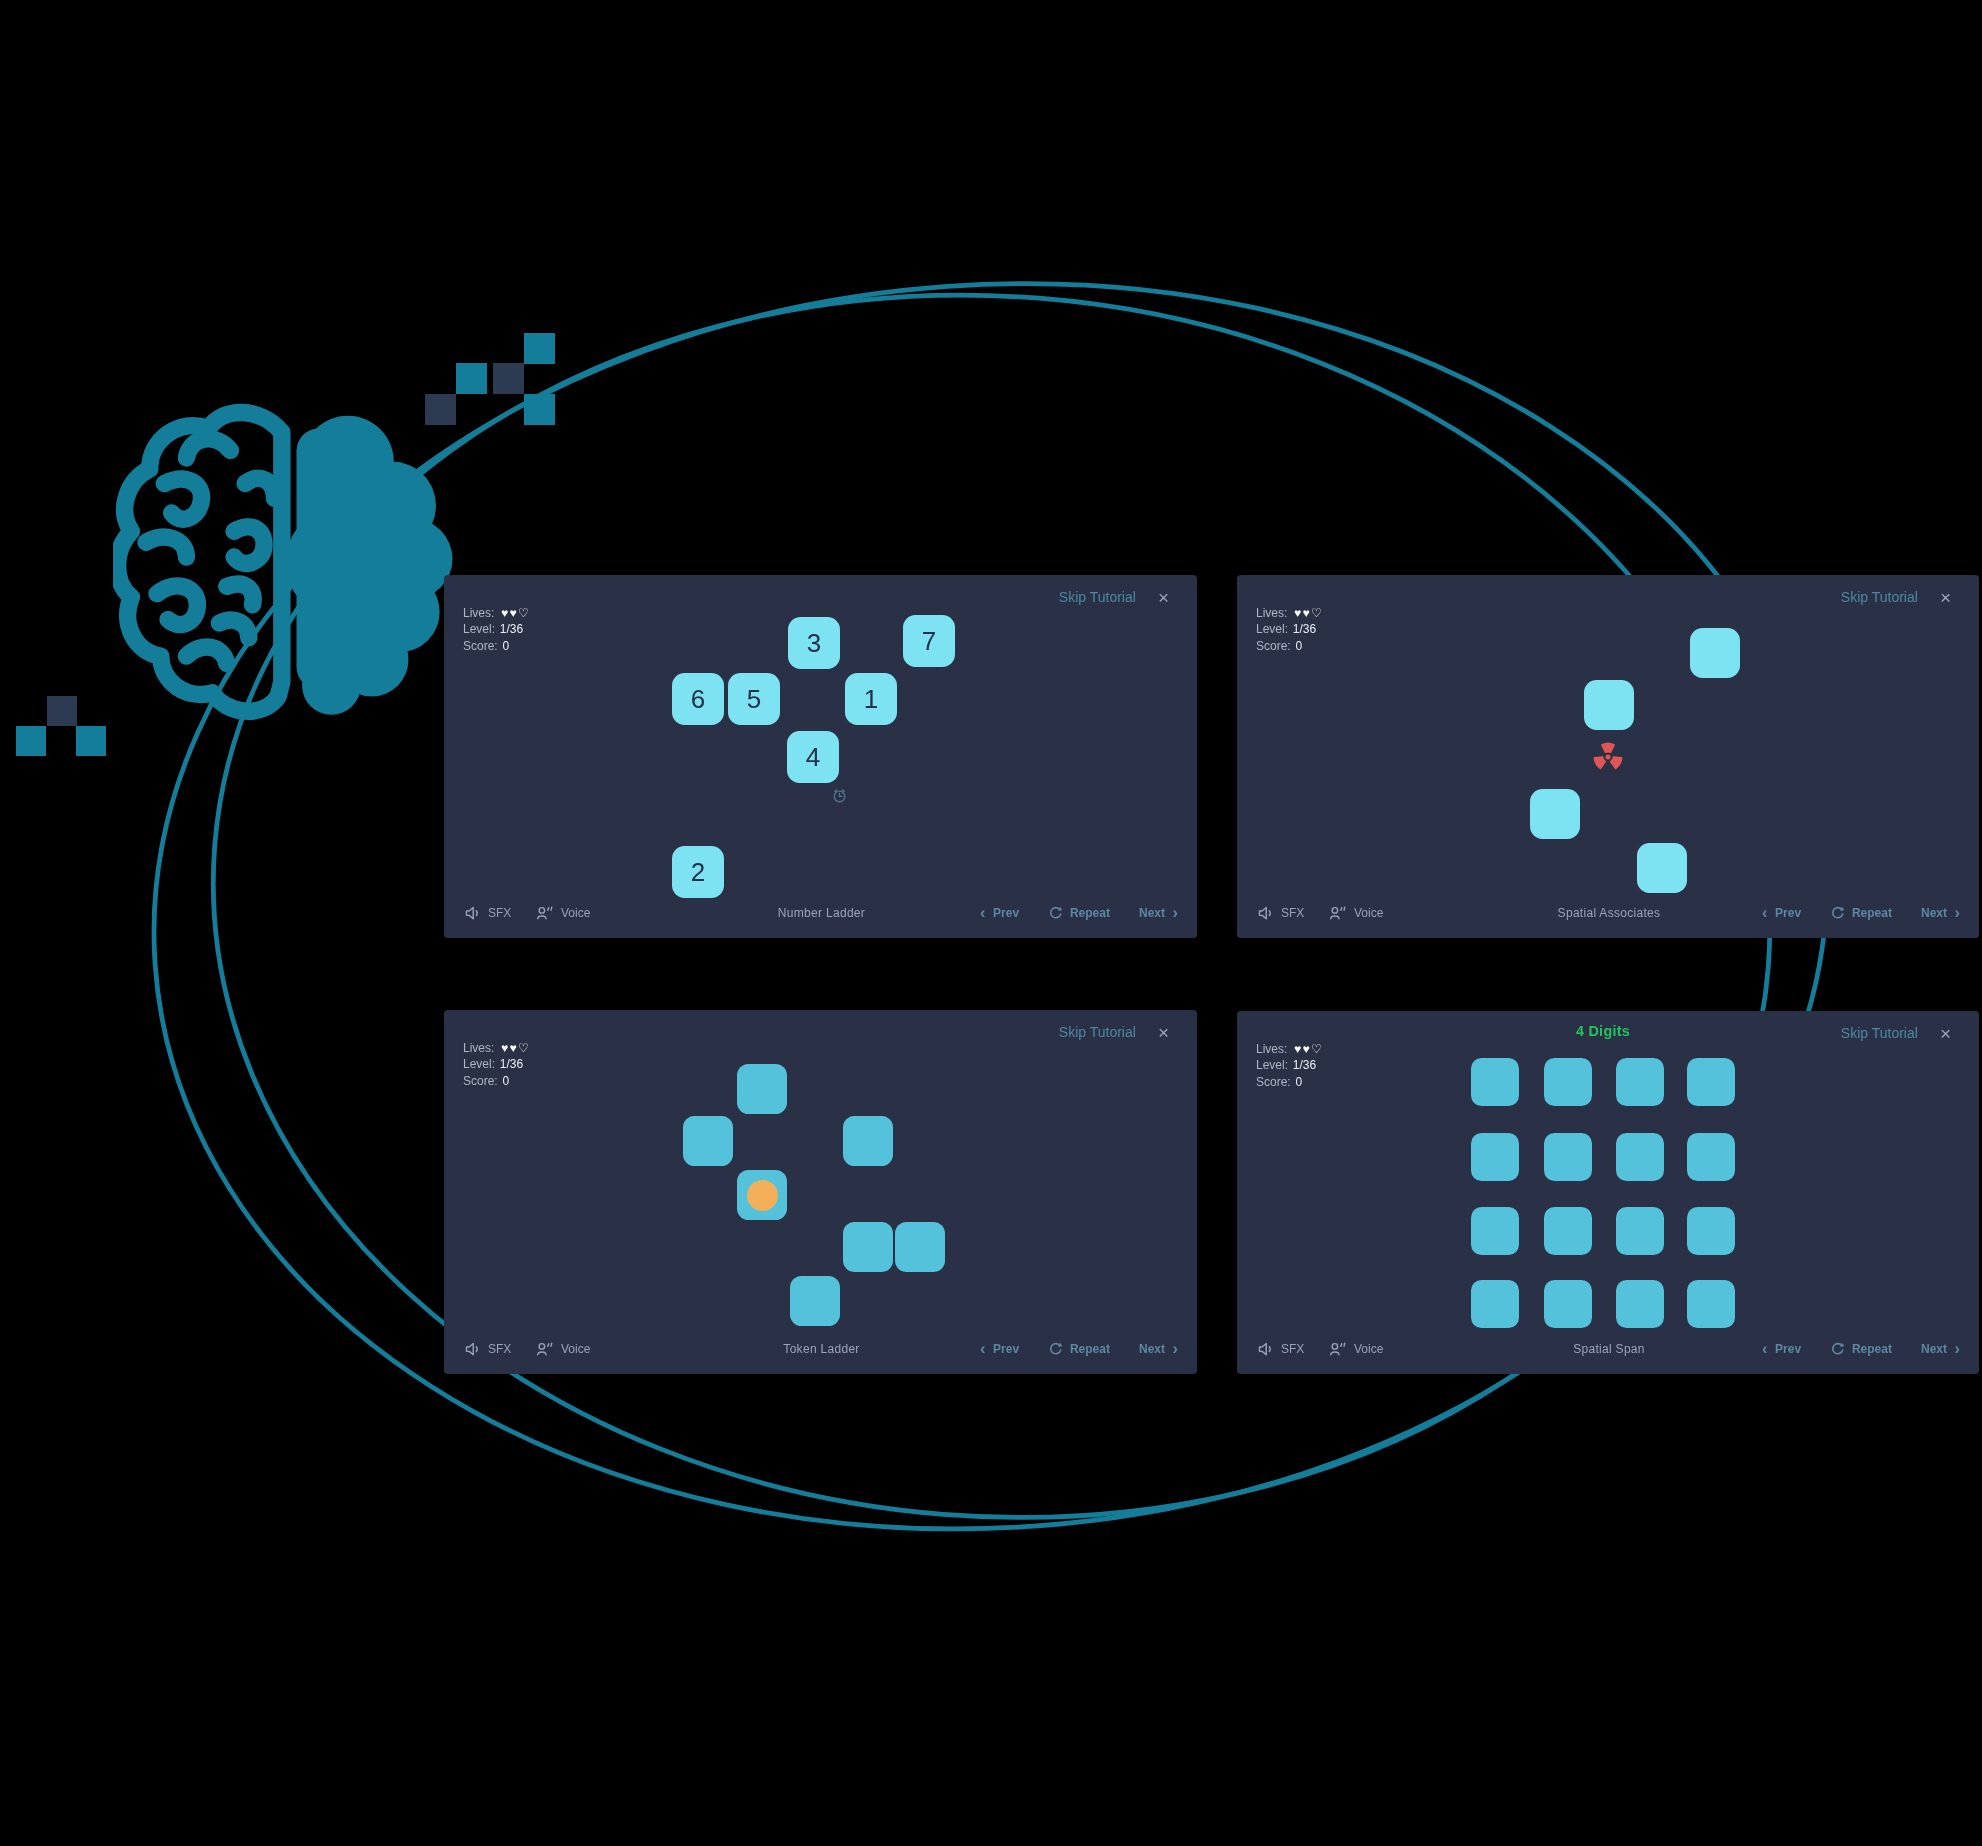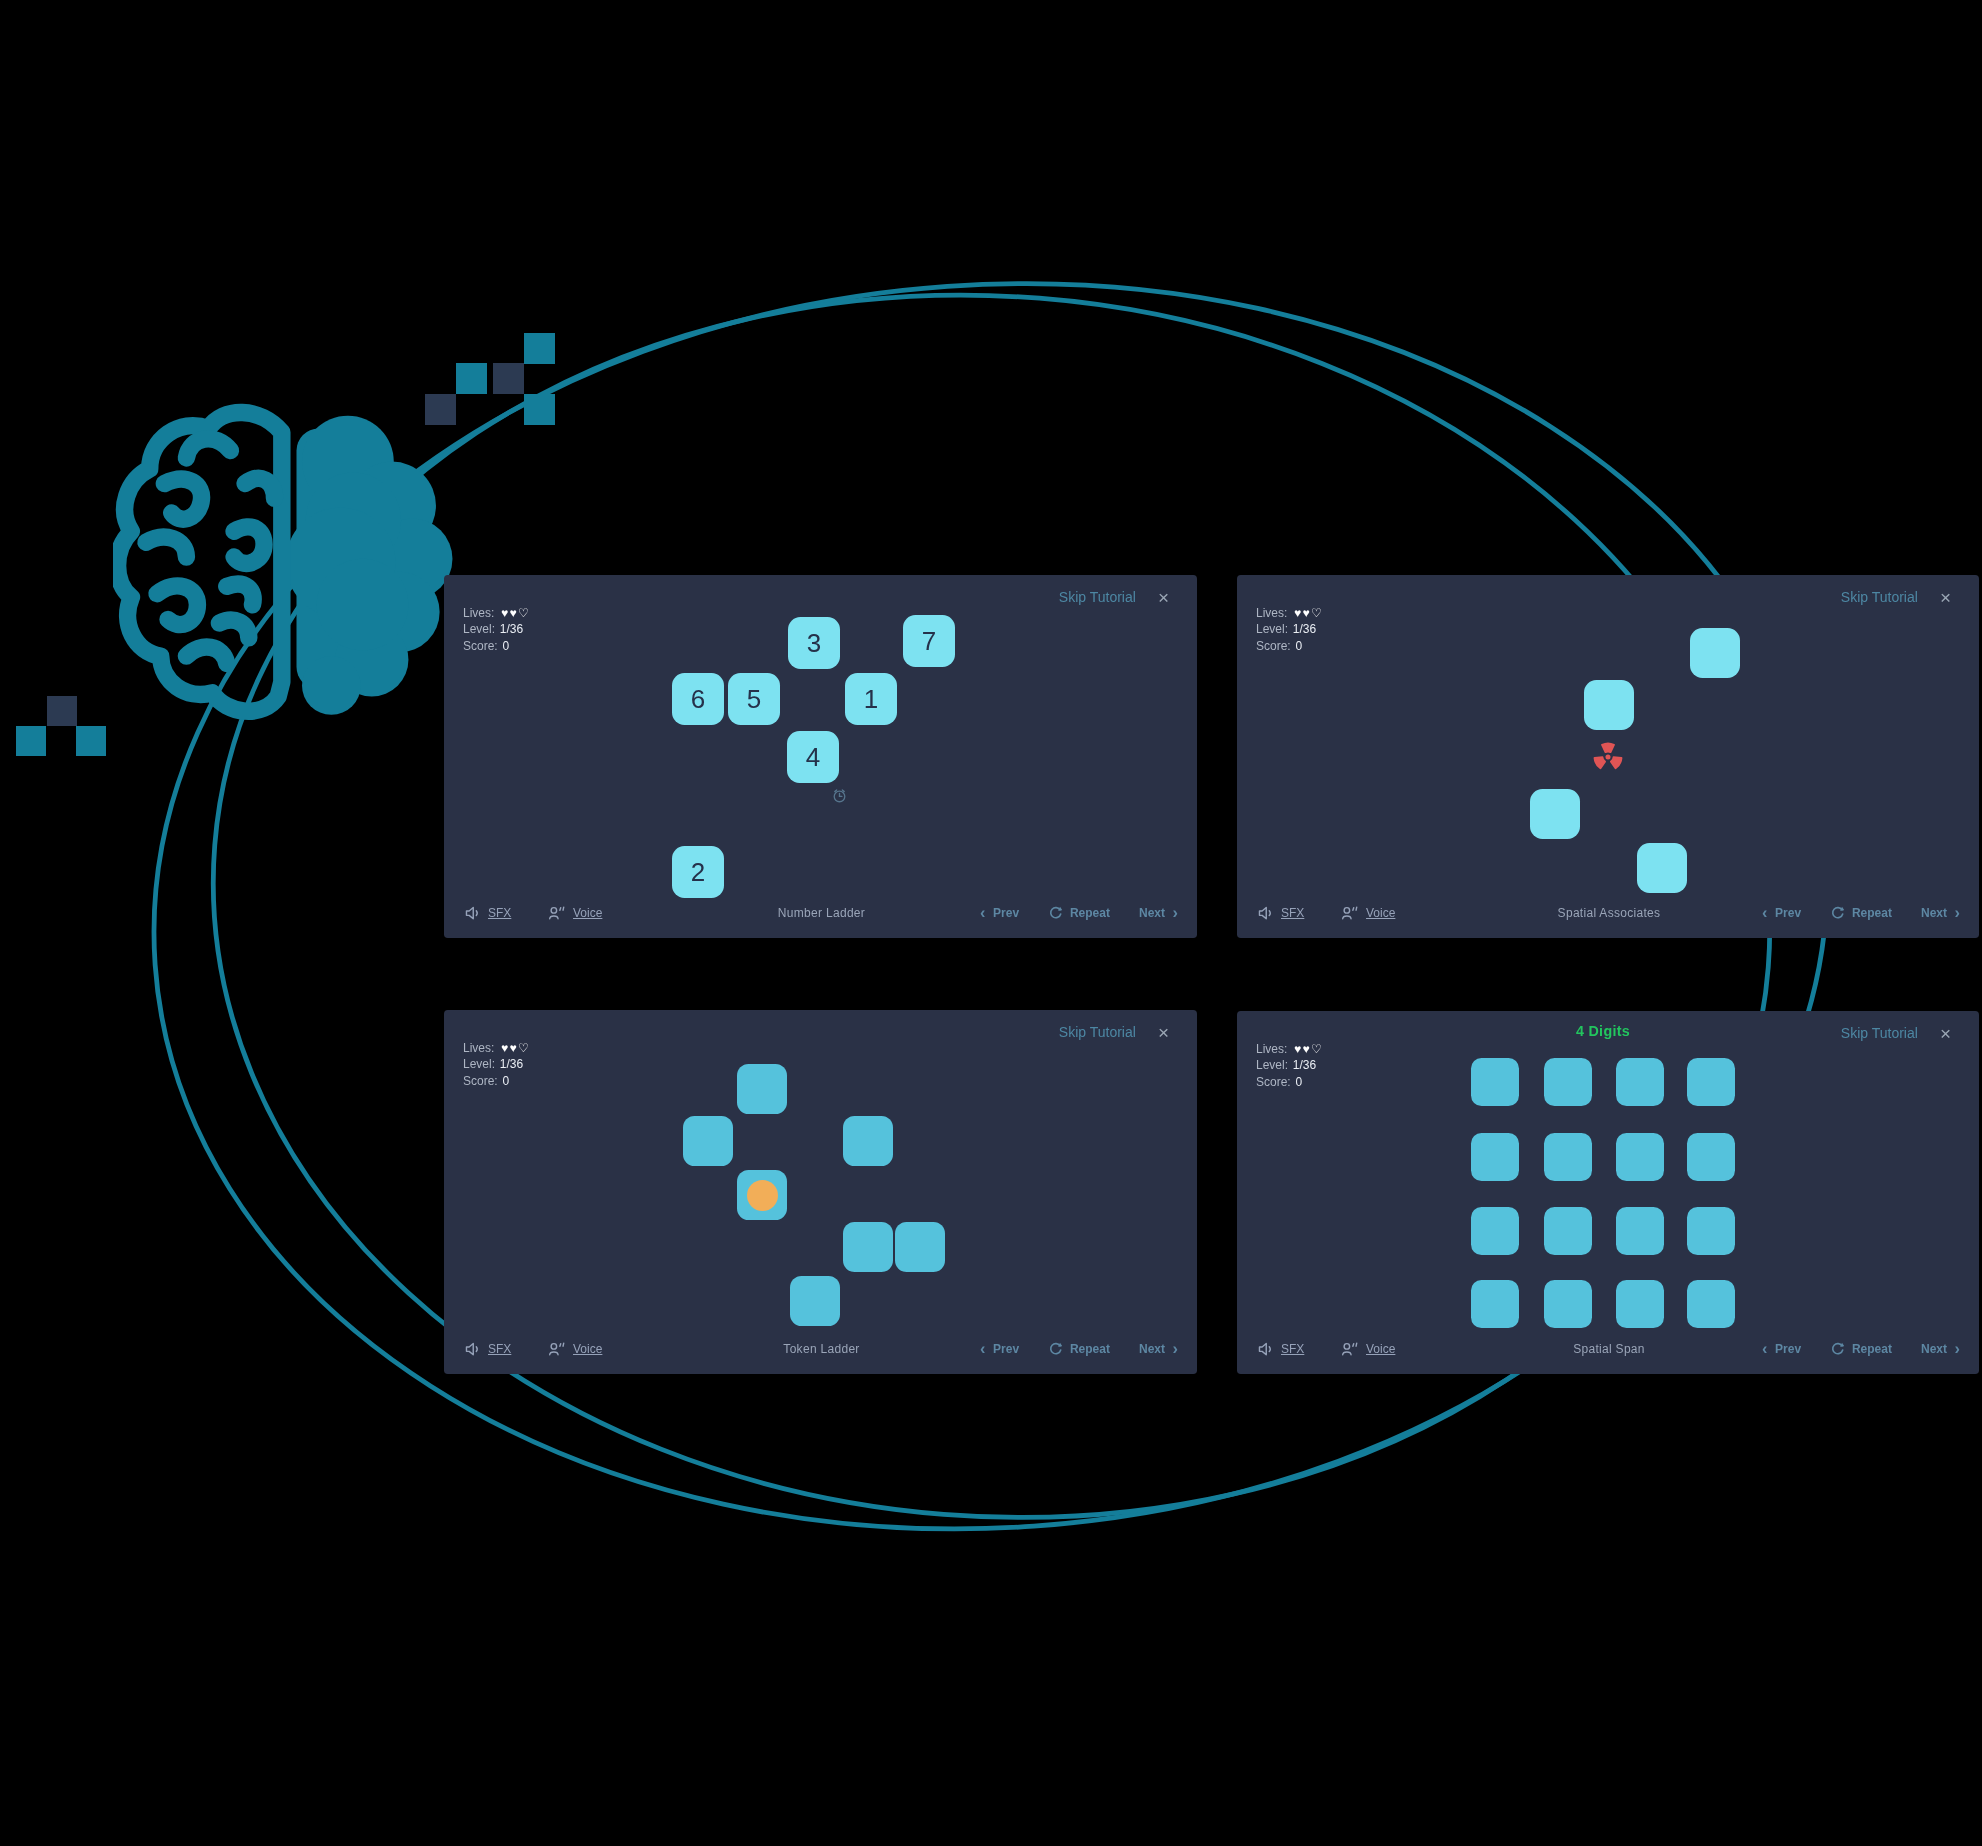--- a/index.html
+++ b/index.html
@@ -22,21 +22,21 @@
   .skip-link{color:var(--skip-link);font-size:14px;cursor:pointer;}
   .close-x{color:var(--close-x);font-size:19px;line-height:1;font-weight:300;cursor:pointer;}
   .play-area{position:absolute;inset:0;}
   .tile{position:absolute;display:flex;align-items:center;justify-content:center;
         font-size:26px;font-weight:500;color:var(--tile-text);cursor:pointer;}
   .token{width:31px;height:31px;border-radius:50%;background:var(--token-orange);}
   .grid-title{position:absolute;left:366px;top:12.4px;transform:translateX(-50%);
               color:#22c55e;font-size:14.3px;font-weight:700;letter-spacing:0.3px;white-space:nowrap;}
   .special-icon{position:absolute;}
   .footer{position:absolute;left:21px;right:19px;bottom:14.3px;height:21px;display:flex;align-items:center;font-size:12px;}
-  .f-left{display:flex;gap:37px;color:var(--footer-label);text-decoration:underline;}
+  .f-left{display:flex;gap:25px;color:var(--footer-label);}
   .f-btn{display:flex;align-items:center;gap:6.7px;cursor:pointer;}
   .f-title{position:absolute;left:50%;transform:translateX(-50%);color:var(--footer-title);letter-spacing:0.3px;white-space:nowrap;}
   .f-right{margin-left:auto;display:flex;gap:29px;color:var(--footer-nav);font-weight:600;}
   .f-nav{display:flex;align-items:center;gap:7.6px;cursor:pointer;}
   .chev{font-size:16.3px;font-weight:700;line-height:1;margin-top:-1.9px;}
   .f-btn svg,.f-nav svg{display:block;}
 </style>
 </head>
 <body>
 

